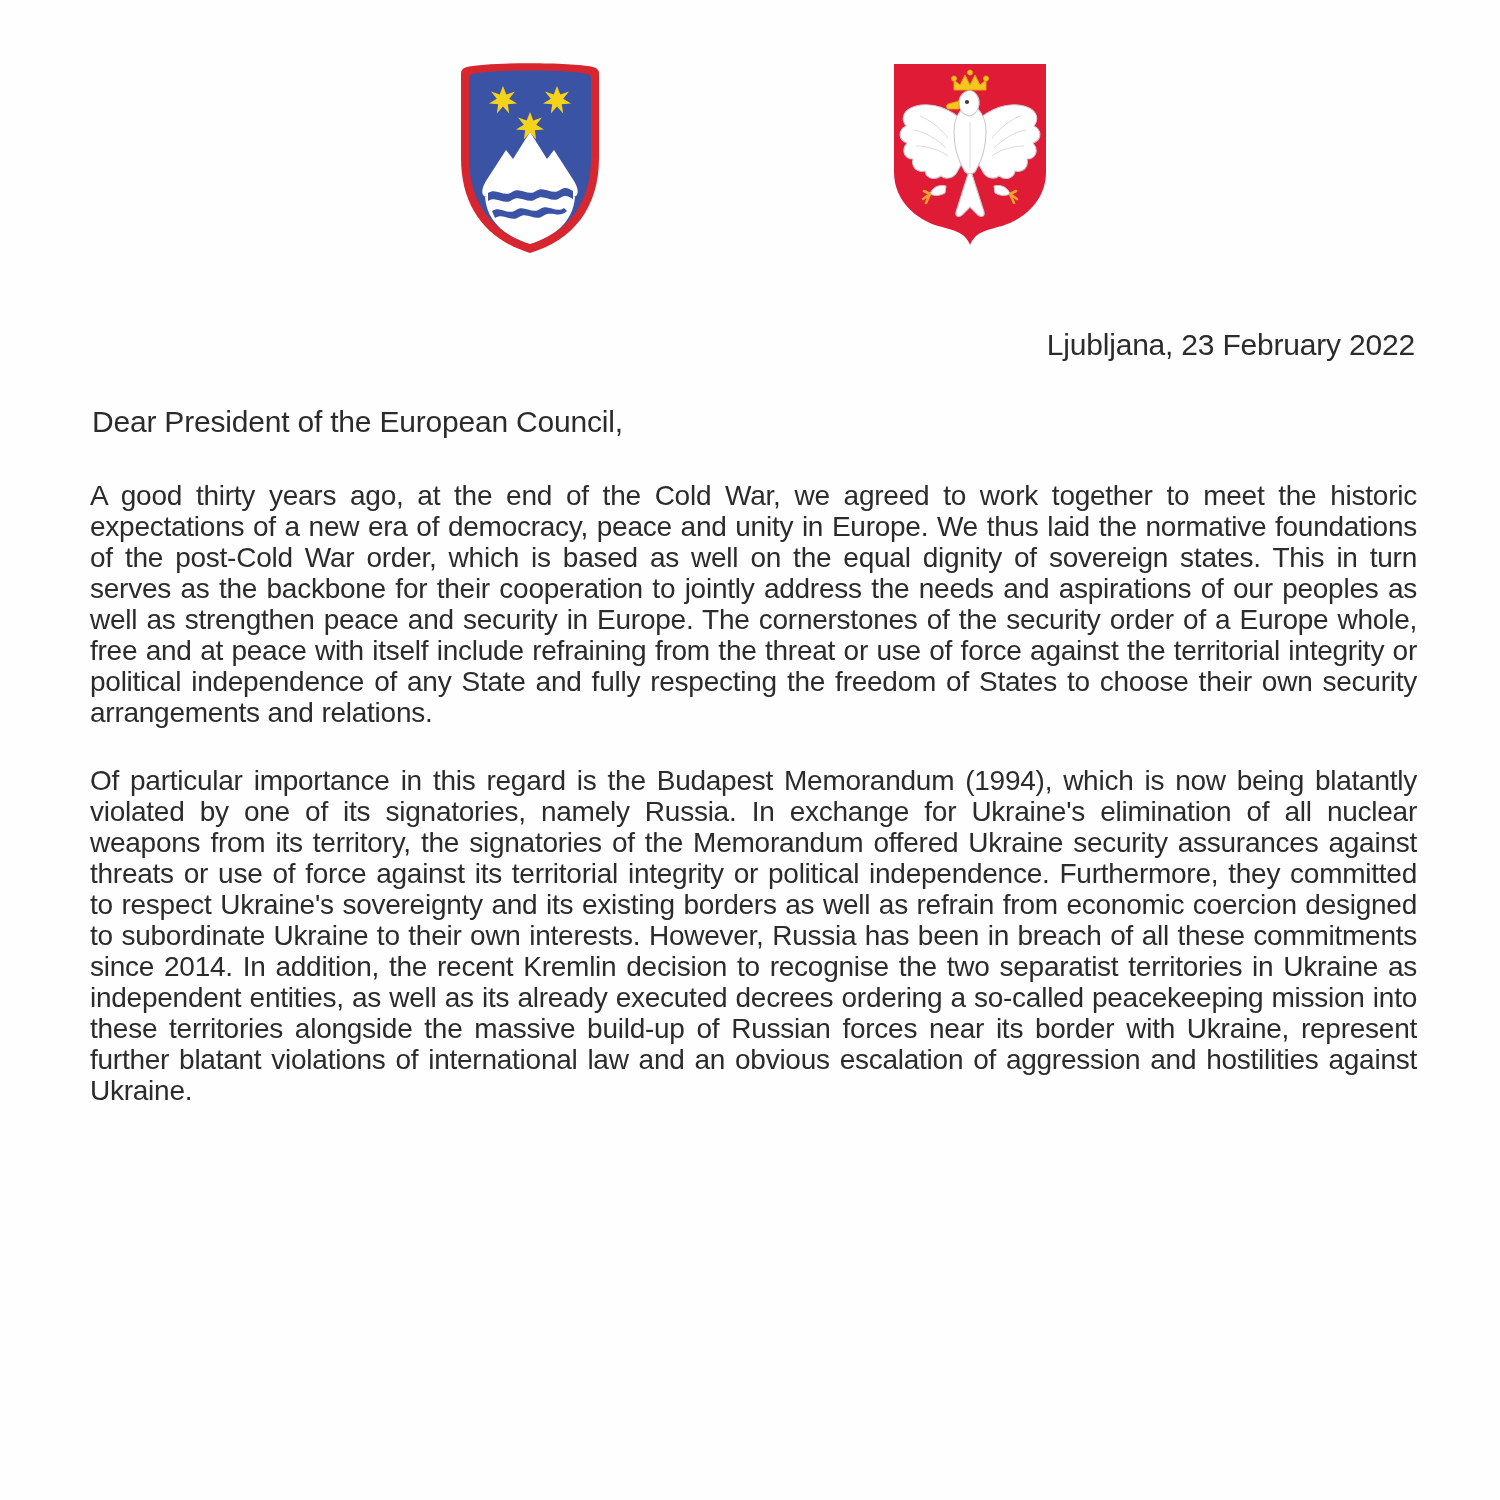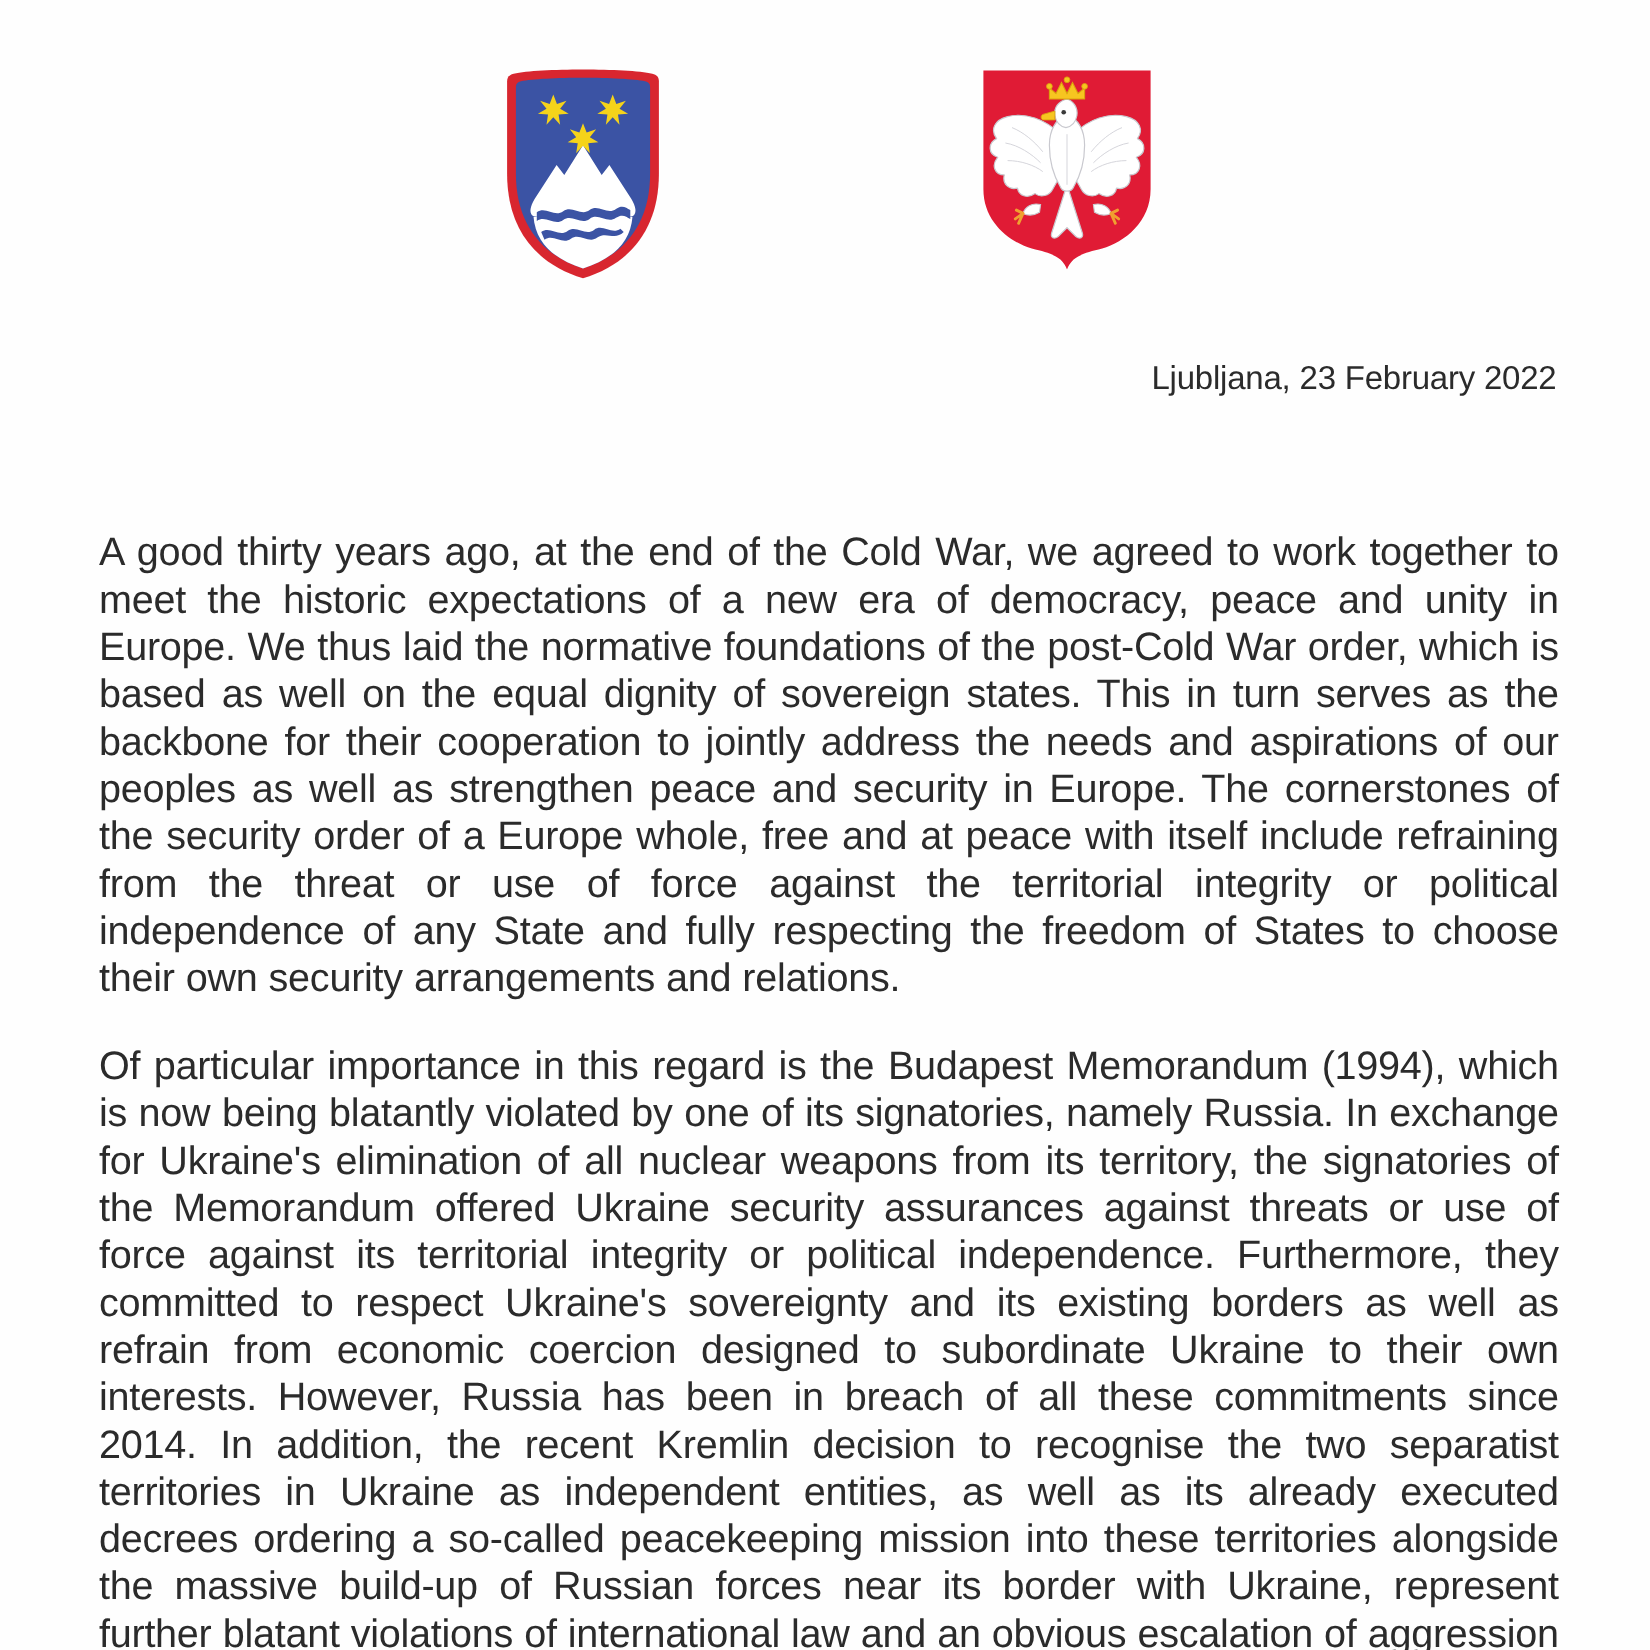--- a/index.html
+++ b/index.html
@@ -51,22 +51,22 @@
     color: #2b2b2b;
     letter-spacing: -0.2px;
   }
   .body-text {
     position: absolute;
     top: 480px;
     left: 90px;
     width: 1327px;
   }
   .para {
-    font-size: 36px;
-    line-height: 43px;
+    font-size: 28px;
+    line-height: 31px;
     color: #2b2b2b;
     text-align: justify;
     text-justify: inter-word;
     margin: 0 0 37px 0;
     letter-spacing: -0.25px;
     word-spacing: 0.3px;
   }
   .para:last-child { margin-bottom: 16px; }
 </style>
 </head>
@@ -163,19 +163,20 @@
           <path d="M134 86 C122 86 110 90 102 96"></path>
           <path d="M80 62 L80 108"></path>
         </g>
       </g>
     </svg>
 
   </div>
 
   <div class="date-line">Ljubljana, 23 February 2022</div>
 
+  <div class="salutation">Dear President of the European Council,</div>
 
   <div class="body-text">
     <p class="para">A good thirty years ago, at the end of the Cold War, we agreed to work together to meet the historic expectations of a new era of democracy, peace and unity in Europe. We thus laid the normative foundations of the post-Cold War order, which is based as well on the equal dignity of sovereign states. This in turn serves as the backbone for their cooperation to jointly address the needs and aspirations of our peoples as well as strengthen peace and security in Europe. The cornerstones of the security order of a Europe whole, free and at peace with itself include refraining from the threat or use of force against the territorial integrity or political independence of any State and fully respecting the freedom of States to choose their own security arrangements and relations.</p>
     <p class="para">Of particular importance in this regard is the Budapest Memorandum (1994), which is now being blatantly violated by one of its signatories, namely Russia. In exchange for Ukraine's elimination of all nuclear weapons from its territory, the signatories of the Memorandum offered Ukraine security assurances against threats or use of force against its territorial integrity or political independence. Furthermore, they committed to respect Ukraine's sovereignty and its existing borders as well as refrain from economic coercion designed to subordinate Ukraine to their own interests. However, Russia has been in breach of all these commitments since 2014. In addition, the recent Kremlin decision to recognise the two separatist territories in Ukraine as independent entities, as well as its already executed decrees ordering a so-called peacekeeping mission into these territories alongside the massive build-up of Russian forces near its border with Ukraine, represent further blatant violations of international law and an obvious escalation of aggression and hostilities against Ukraine.</p>
   </div>
 
 </div>
 
 </body></html>

